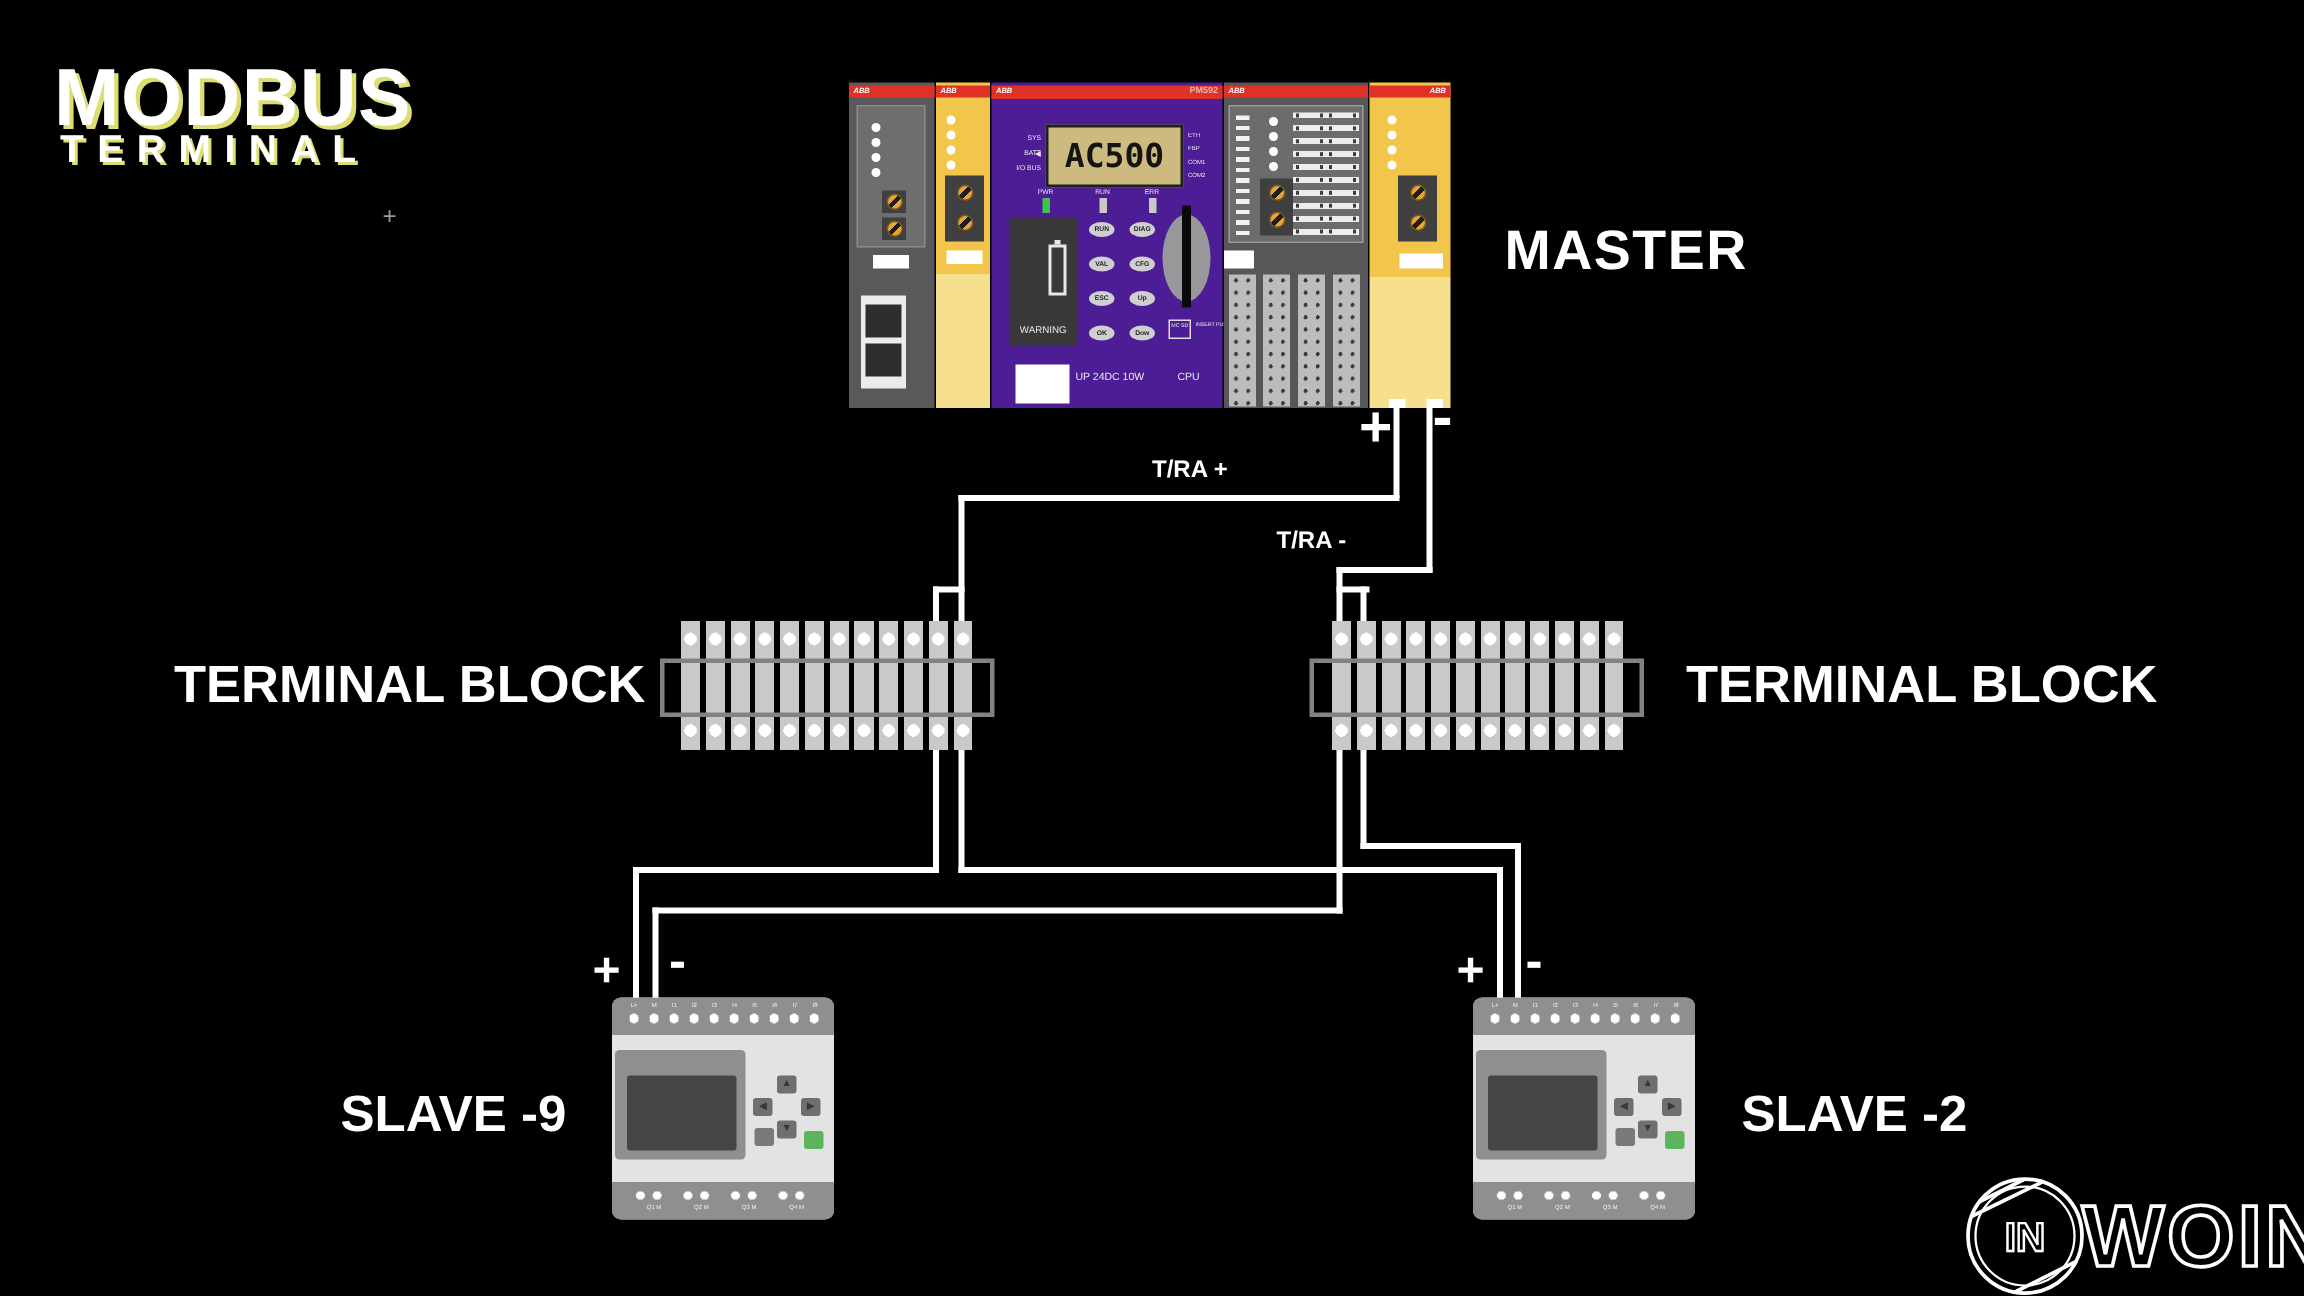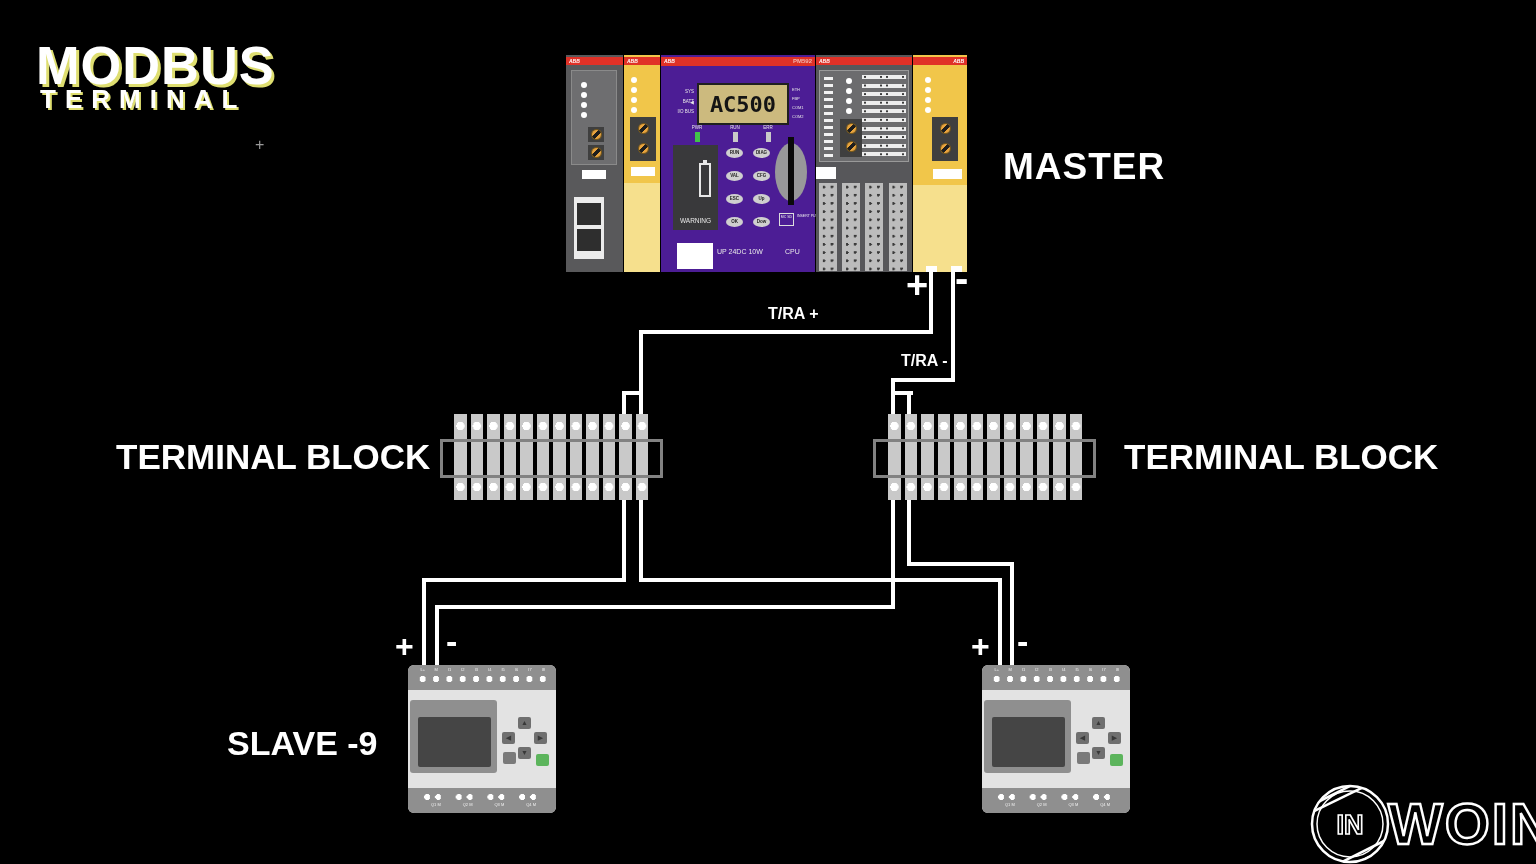--- a/index.html
+++ b/index.html
@@ -296,21 +296,21 @@
       <div class="wlabel" style="left:20px;top:114px;width:29px;height:10px"></div>
       <div class="tabE" style="left:13px"></div>
       <div class="tabE" style="left:38px"></div>
     </div>
   </div>
 
   <div class="biglabel lbl-master">MASTER</div>
   <div class="sign" style="left:906px;top:266px;font-size:38px">+</div>
   <div class="sign" style="left:955px;top:258px;font-size:40px">-</div>
   <div class="wire-lbl" style="left:768px;top:305px">T/RA +</div>
-  <div class="wire-lbl" style="left:901px;top:352px">T/RA -</div>
+  <div class="wire-lbl" style="left:851px;top:352px">T/RA -</div>
 
   <div class="tblock" style="left:454px">
     <div class="tb-strips"></div>
     <div class="tb-outline" style="left:-14px"></div>
     <div class="tb-dots top"></div>
     <div class="tb-dots bot"></div>
   </div>
   <div class="tblock" style="left:888px">
     <div class="tb-strips"></div>
     <div class="tb-outline" style="left:-15px"></div>
@@ -387,20 +387,21 @@
     <div class="sl-band bot">
       <div class="sl-botdots"></div>
       <div class="sl-botlabels">
         <span>Q1 M</span>
         <span>Q2 M</span>
         <span>Q3 M</span>
         <span>Q4 M</span>
       </div>
     </div>
   </div>
+  <div class="biglabel lbl-slave2">SLAVE -2</div>
   <div class="sign" style="left:971px;top:630px;font-size:32px">+</div>
   <div class="sign" style="left:1017px;top:624px;font-size:34px">-</div>
 
   <svg class="logo" width="236" height="86" viewBox="0 0 236 86">
     <defs>
         <clipPath id="lc">
           <circle cx="50" cy="46" r="38"></circle>
         </clipPath>
       </defs>
     <circle cx="50" cy="46" r="38" fill="none" stroke="#fff" stroke-width="2.5"></circle>

